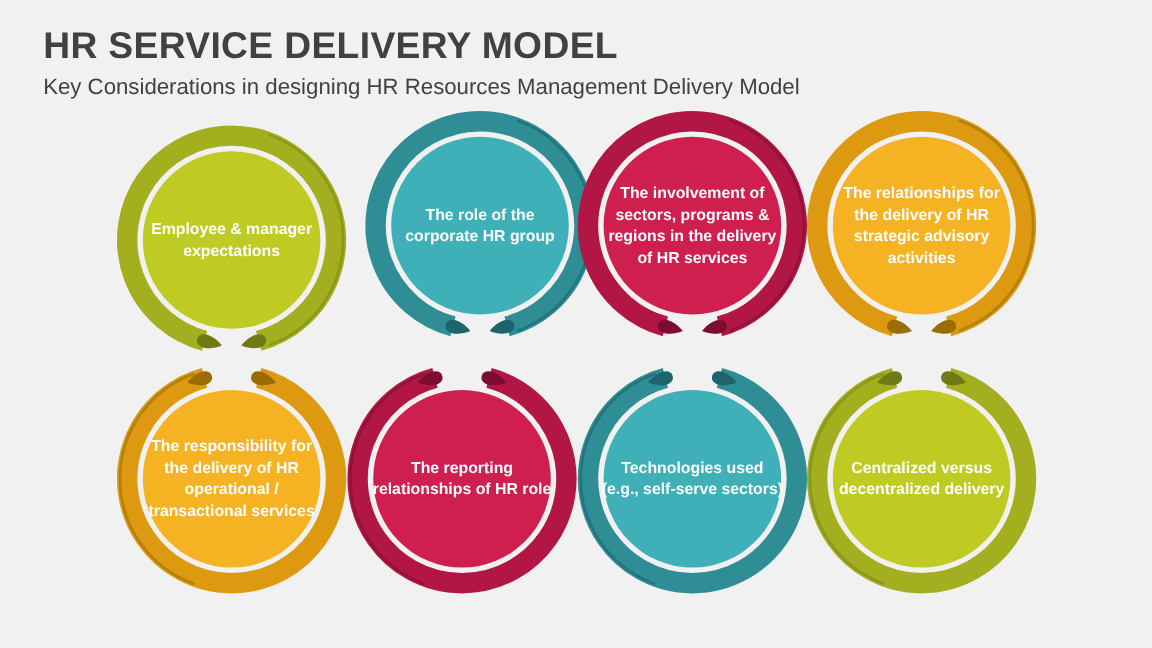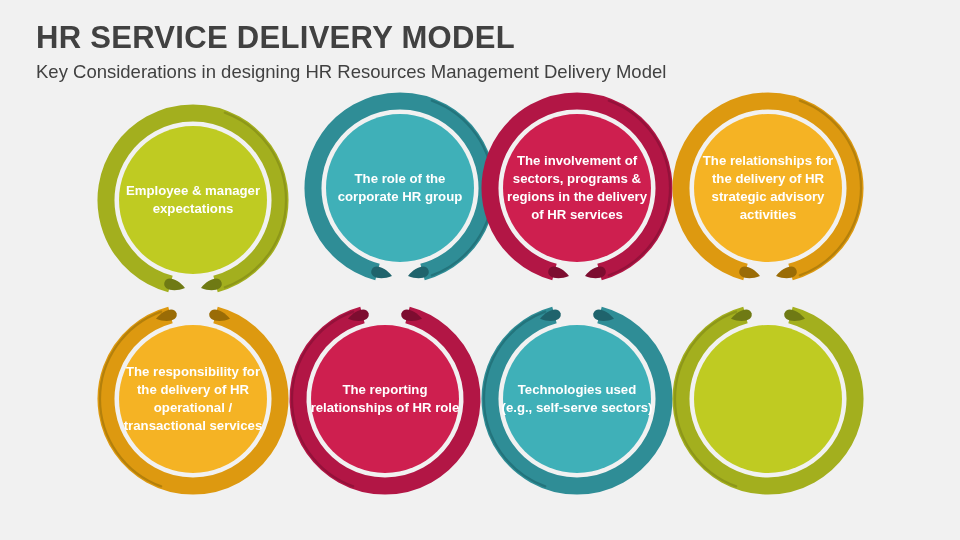--- a/index.html
+++ b/index.html
@@ -165,16 +165,19 @@
         </div>
       </div>
       <div class="node" style="left: 668px; top: 299px;">
         <svg viewBox="0 0 200 200">
           <path d="M 122.52 15.96 A 87 87 0 1 1 77.48 15.96" fill="none" stroke="#a3af1e" stroke-width="17"></path>
           <path d="M 68.19 187.39 A 93 93 0 0 1 68.19 12.61" fill="none" stroke="#8d9719" stroke-width="2.2" stroke-linecap="round"></path>
           <path d="M 137.01 19.85 C 125.82 24.51 114.52 21.48 116.43 14.33 C 118.35 7.19 129.65 10.21 137.01 19.85 Z" fill="#6f7a14"></path>
           <path d="M 62.99 19.85 C 70.35 10.21 81.65 7.19 83.57 14.33 C 85.48 21.48 74.18 24.51 62.99 19.85 Z" fill="#6f7a14"></path>
           <circle cx="100" cy="100" r="74" fill="#bfcb22"></circle>
         </svg>
+        <div class="label">
+          <span>Centralized versus decentralized delivery</span>
+        </div>
       </div>
     </div>
 
 </div>
 
 </body></html>

